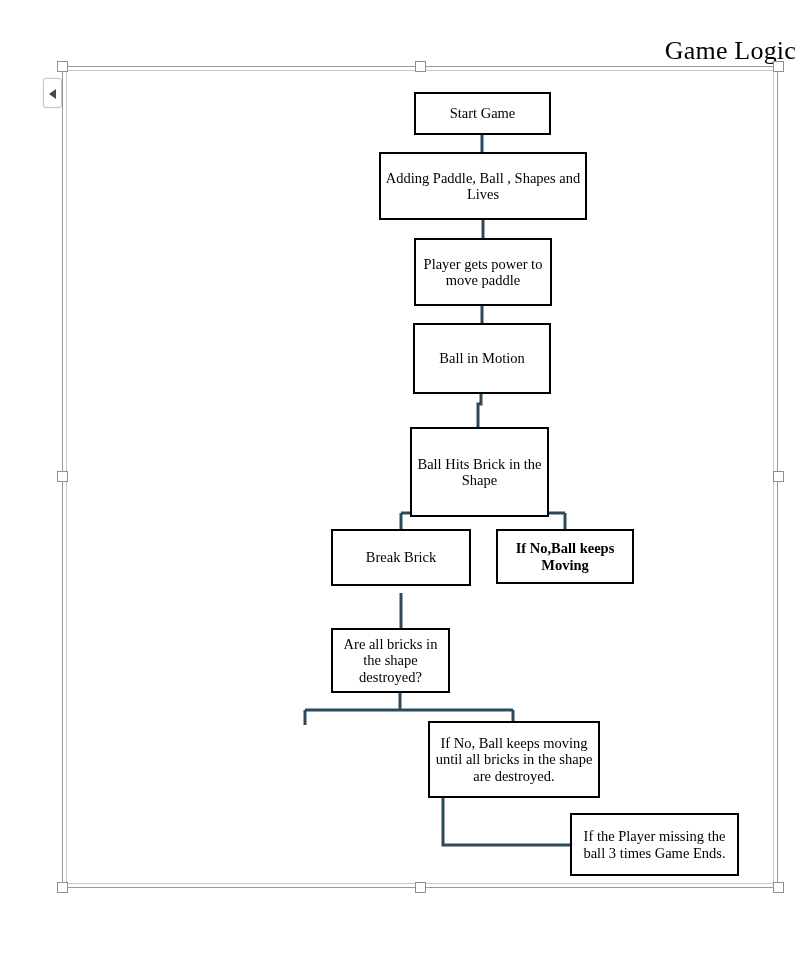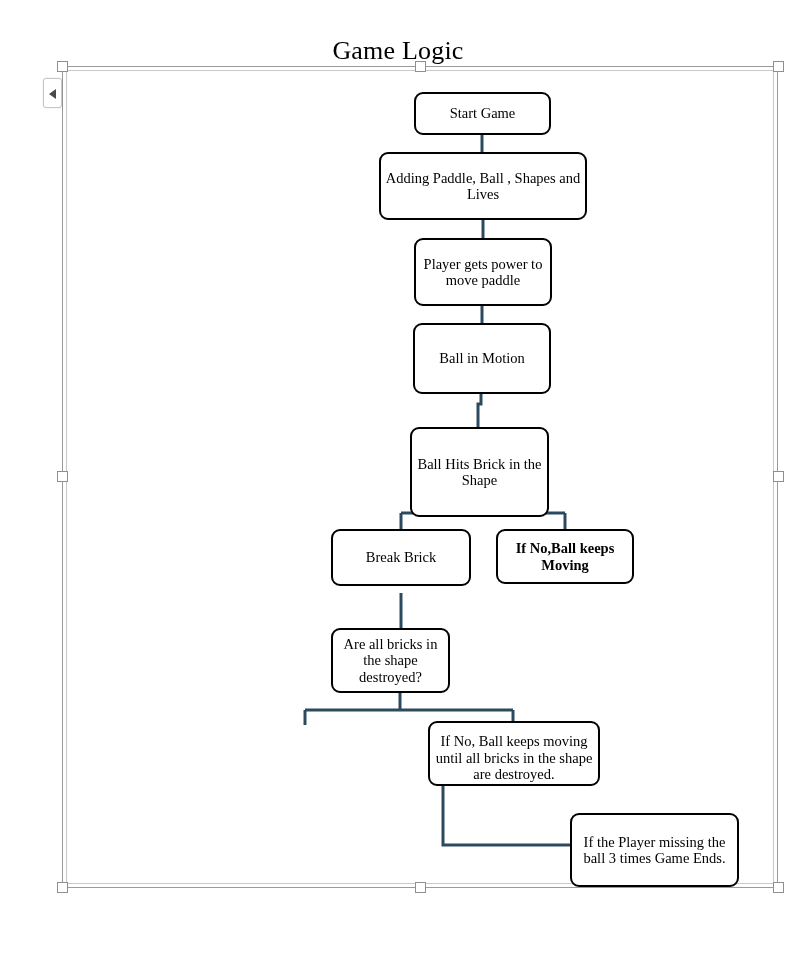--- a/index.html
+++ b/index.html
@@ -14,21 +14,21 @@
     font-family: "Liberation Serif", "DejaVu Serif", serif;
     overflow: hidden;
   }
 
   
   #diagram-title {
     position: absolute;
     left: 0;
     top: 36px;
     width: 796px;
-    text-align: center;
+    text-align: right;
     font-size: 26px;
     color: #000000;
     letter-spacing: 0.2px;
     z-index: 6;
   }
 
   
   #canvas-frame {
     position: absolute;
     left: 62px;
@@ -85,21 +85,21 @@
 
   
   #flow-layer {
     position: absolute;
     left: 0; top: 0;
     width: 796px;
     height: 960px;
     z-index: 4;
     pointer-events: none;
   }
-  #flow-layer .node { pointer-events: auto; border-radius: 9px; }
+  #flow-layer .node { pointer-events: auto; }
 
   .node {
     position: absolute;
     box-sizing: border-box;
     border: 2px solid #000000;
     background: #ffffff;
     display: flex;
     align-items: center;
     justify-content: center;
     text-align: center;
@@ -193,21 +193,21 @@
 
   <div class="node" style="left:496px; top:529px; width:138px; height:55px;font-weight:bold;">
     <span>If No,Ball keeps Moving</span>
   </div>
 
   <div class="node" style="left:331px; top:628px; width:119px; height:65px;">
     <span>Are all bricks in the shape destroyed?</span>
   </div>
 
 
-  <div class="node" style="left:428px; top:721px; width:172px; height:65px;align-items:flex-end;">
+  <div class="node" style="left:428px; top:721px; width:172px; height:77px;">
     <span>If No, Ball keeps moving until all bricks in the shape are destroyed.</span>
   </div>
 
-  <div class="node" style="left:570px; top:813px; width:169px; height:74px;">
+  <div class="node" style="left:570px; top:813px; width:169px; height:63px;">
     <span>If the Player missing the ball 3 times Game Ends.</span>
   </div>
 
 </div>
 
 </body></html>

